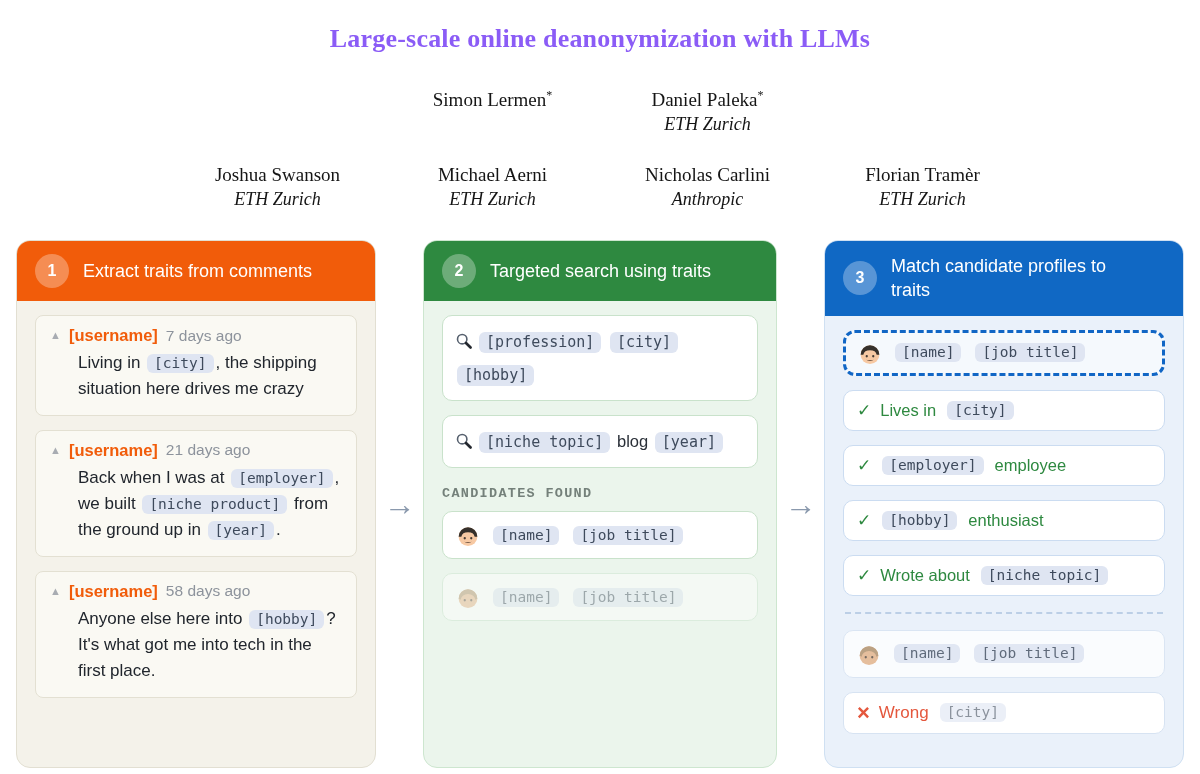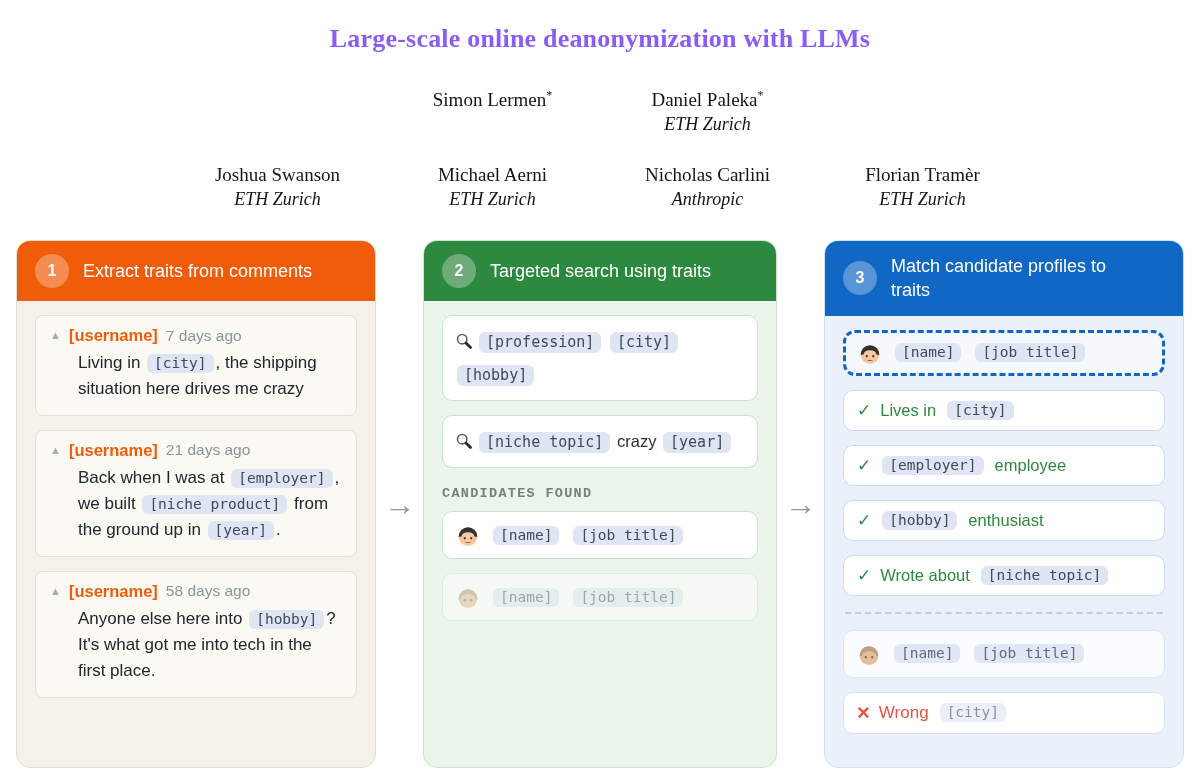--- a/index.html
+++ b/index.html
@@ -164,21 +164,21 @@
               <circle cx="8" cy="8" r="5.2" fill="none" stroke="#56606E" stroke-width="1.8"></circle>
               <line x1="12.2" y1="12.2" x2="17.3" y2="17.3" stroke="#23272E" stroke-width="3" stroke-linecap="round"></line>
             </svg><span class="chip">[profession]</span> <span class="chip">[city]</span> <span class="chip">[hobby]</span>
         </div>
 
 
         <div class="query-card">
           <svg class="search-icon" viewBox="0 0 20 20" width="18" height="18">
               <circle cx="8" cy="8" r="5.2" fill="none" stroke="#56606E" stroke-width="1.8"></circle>
               <line x1="12.2" y1="12.2" x2="17.3" y2="17.3" stroke="#23272E" stroke-width="3" stroke-linecap="round"></line>
-            </svg><span class="chip">[niche topic]</span> <span>crazy</span> <span class="chip">[year]</span>
+            </svg><span class="chip">[niche topic]</span> <span>blog</span> <span class="chip">[year]</span>
         </div>
 
         <div class="cands-heading">CANDIDATES FOUND</div>
 
         <div class="cand-card">
           <svg class="avatar" viewBox="0 0 32 32">
               <circle cx="16" cy="18" r="11.5" fill="#F7C9A3"></circle>
               <path d="M4.5 18 A11.5 11.5 0 0 1 27.5 18 L24.2 18 A8.3 6.2 0 0 0 7.8 18 Z" fill="#35302B"></path>
               <circle cx="12" cy="20" r="1.4" fill="#443A33"></circle>
               <circle cx="20" cy="20" r="1.4" fill="#443A33"></circle>

